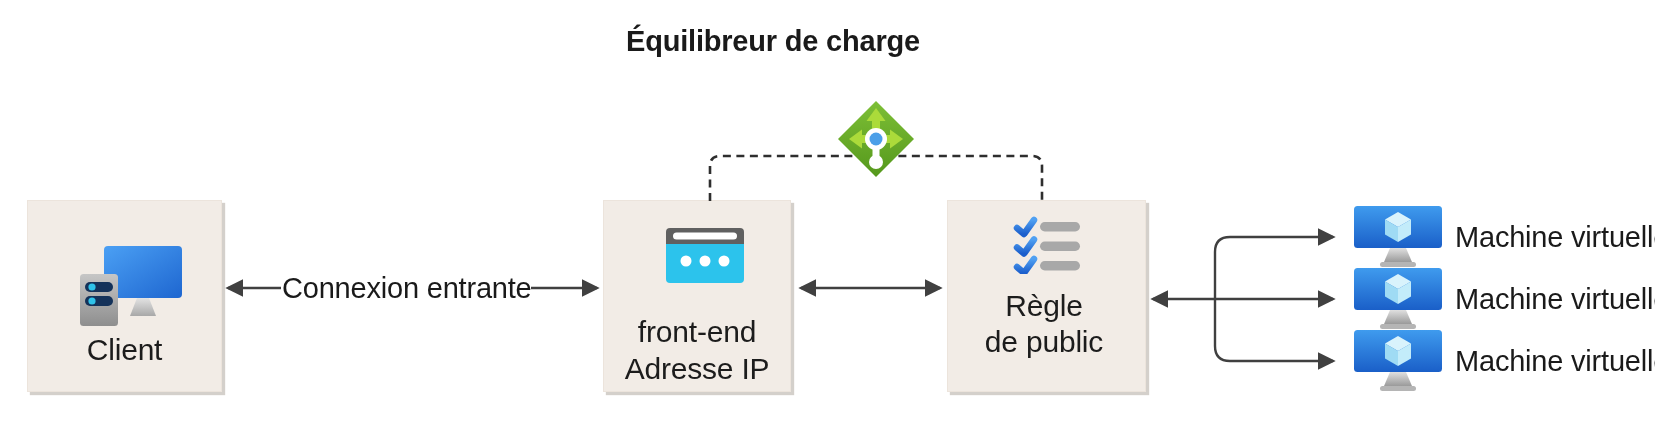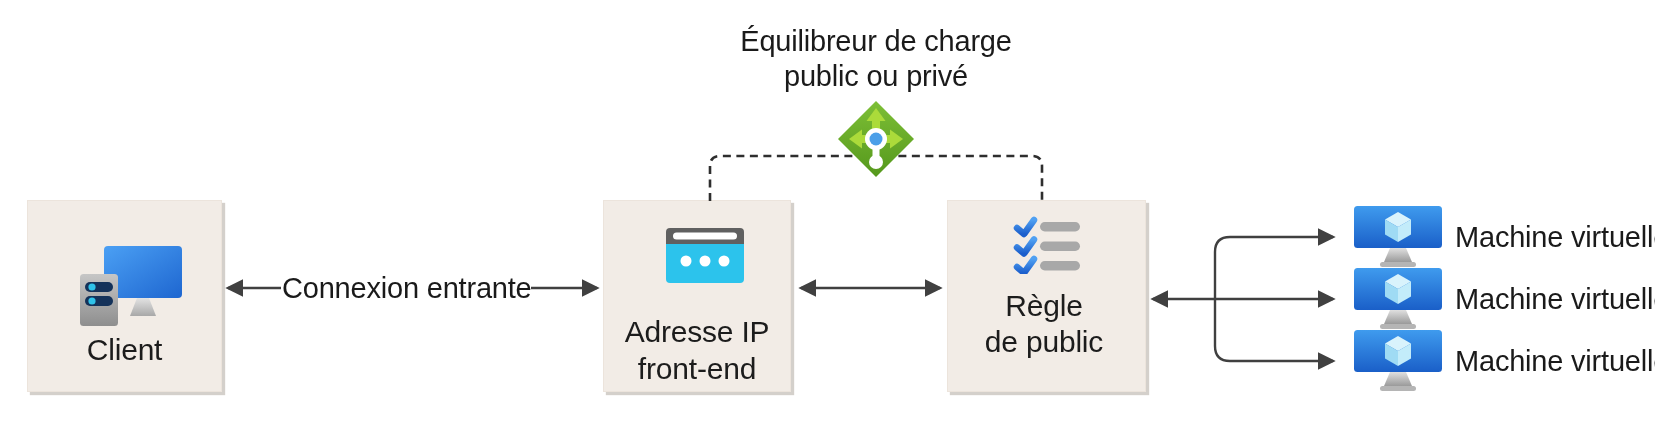--- a/index.html
+++ b/index.html
@@ -11,22 +11,22 @@
   .box{
     position:absolute;background:#f2ece6;border:1px solid #ece4dc;
     box-shadow:3px 3px 1px rgba(160,150,140,0.45);
     box-sizing:border-box;
   }
   .lbl{
     position:absolute;text-align:center;font-size:30px;line-height:37px;
     color:#1c1c1c;letter-spacing:-0.2px;
   }
   .toplbl{
-    position:absolute;text-align:center;font-size:29px;line-height:35px;
-    color:#1a1a1a;letter-spacing:-0.2px;
+    position:absolute;font-size:29px;line-height:35px;
+    color:#1a1a1a;letter-spacing:-0.2px;font-weight:bold;
   }
   .conlbl{
     position:absolute;text-align:center;font-size:29px;line-height:34px;
     color:#1a1a1a;letter-spacing:-0.2px;white-space:nowrap;
   }
   .vmlbl{
     position:absolute;font-size:29px;line-height:36px;color:#1a1a1a;
     letter-spacing:-0.2px;white-space:nowrap;
   }
   .abs{position:absolute;}
@@ -55,21 +55,20 @@
 
     <line x1="801" y1="288" x2="940" y2="288" stroke="#404040" stroke-width="2.4" marker-start="url(#ah)" marker-end="url(#ah)"></line>
 
     <line x1="1153" y1="299" x2="1333" y2="299" stroke="#404040" stroke-width="2.4" marker-start="url(#ah)" marker-end="url(#ah)"></line>
 
     <path d="M 1333 237 L 1230 237 Q 1215 237 1215 252 L 1215 346 Q 1215 361 1230 361 L 1333 361" fill="none" stroke="#404040" stroke-width="2.4" marker-start="url(#ah)" marker-end="url(#ah)"></path>
   </svg>
 
   <div class="toplbl" style="left:626px;top:24px;width:500px;">
     <div>Équilibreur de charge</div>
-    <div>public ou privé</div>
   </div>
 
   <svg class="abs" style="left:837px;top:100px;" width="78" height="80" viewBox="0 0 78 80">
     <defs>
       <linearGradient id="gGreen" x1="0" y1="0" x2="0" y2="1">
         <stop offset="0" stop-color="#7dbf36"></stop>
           <stop offset="1" stop-color="#55981c"></stop>
       </linearGradient>
     </defs>
     <polygon points="39,1 77,39 39,77 1,39" fill="url(#gGreen)"></polygon>
@@ -114,22 +113,22 @@
 
   <svg class="abs" style="left:666px;top:228px;" width="78" height="55" viewBox="0 0 78 55">
     <path d="M4,0 h70 a4,4 0 0 1 4,4 v12 h-78 v-12 a4,4 0 0 1 4,-4 z" fill="#606060"></path>
     <path d="M0,16 h78 v35 a4,4 0 0 1 -4,4 h-70 a4,4 0 0 1 -4,-4 z" fill="#2cc3ec"></path>
     <rect x="7" y="4.5" width="64" height="7" rx="3.5" fill="#ffffff"></rect>
     <circle cx="20" cy="33" r="5.5" fill="#ffffff"></circle>
     <circle cx="39" cy="33" r="5.5" fill="#ffffff"></circle>
     <circle cx="58" cy="33" r="5.5" fill="#ffffff"></circle>
   </svg>
   <div class="lbl" style="left:603px;top:313px;width:188px;">
+    <div>front-end</div>
     <div>Adresse IP</div>
-    <div>front-end</div>
   </div>
 
   <svg class="abs" style="left:1013px;top:216px;" width="68" height="58" viewBox="0 0 68 58">
     <defs>
       <linearGradient id="gChk" x1="0" y1="0" x2="0" y2="1">
         <stop offset="0" stop-color="#4fa0f2"></stop>
           <stop offset="1" stop-color="#1b5ecc"></stop>
       </linearGradient>
     </defs>
     <g stroke="url(#gChk)" stroke-width="6.5" stroke-linecap="round" stroke-linejoin="round" fill="none">

